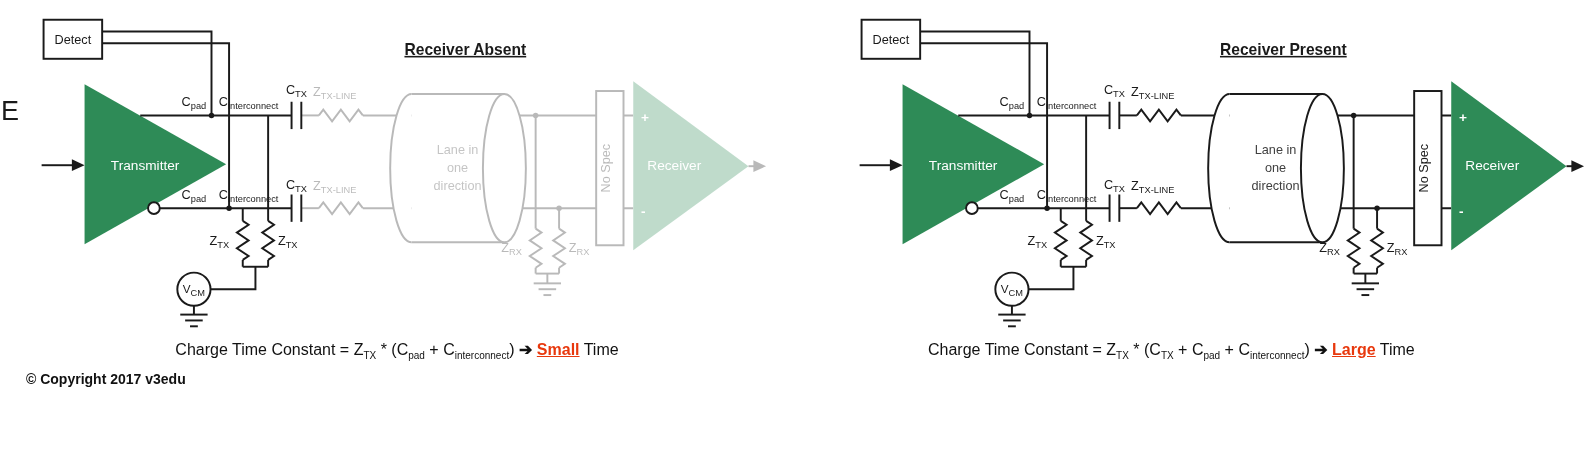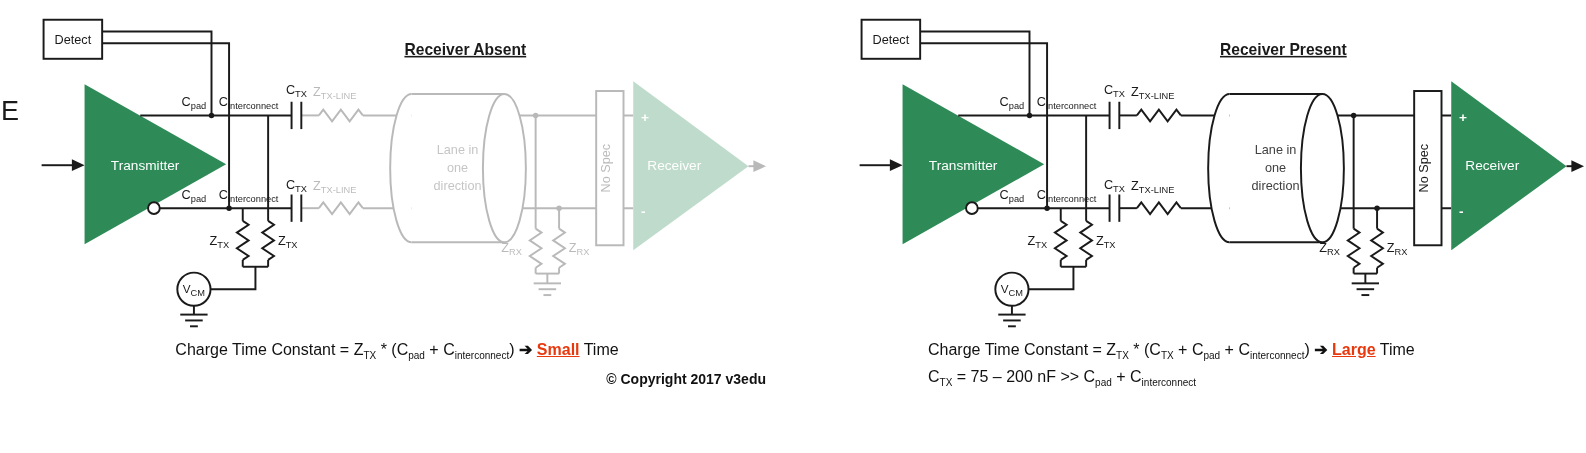--- a/index.html
+++ b/index.html
@@ -29,21 +29,21 @@
 
   
   .caption { font-size:16px; color:#111; white-space:nowrap; }
   .caption sub { font-size:10px; }
   .panel-absent .caption { text-align:center; }
   .panel-present .caption { padding-left:84px; margin-top:0; }
   .panel-present .caption + .caption { margin-top:7px; }
   .seg-normal { }
   .seg-highlight { color:var(--accent,#e8380d); font-weight:700; text-decoration:underline; }
   .seg-arrow { font-weight:700; }
-  .copyright { text-align:right; font-weight:700; font-size:14px; color:#111; margin-top:10px; padding-right:2px; }
+  .copyright { font-weight:700; font-size:14px; color:#111; margin-top:10px; padding-right:2px; }
 </style>
 </head>
 <body>
 
 <div class="edge-fragment">E</div>
 
 <div class="panels">
 
   <section class="panel panel-absent">
     <svg width="742" height="332" viewBox="0 0 760 340">
@@ -269,16 +269,15 @@
         <text class="pm" x="630" y="117" text-anchor="start">+</text>
         <text class="pm" x="630" y="213" text-anchor="start">-</text>
         <line class="wire" x1="740" y1="162" x2="746" y2="162"></line>
         <polygon class="blk" points="758,162 745,156 745,168"></polygon>
       </g>
 
       <text class="title" x="450" y="48" text-anchor="middle">Receiver Present</text>
     </svg>
 
     <div class="caption"><span class="seg-normal">Charge Time Constant = Z</span><sub class="seg-sub">TX</sub><span class="seg-normal"> * (C</span><sub class="seg-sub">TX</sub><span class="seg-normal"> + C</span><sub class="seg-sub">pad</sub><span class="seg-normal"> + C</span><sub class="seg-sub">interconnect</sub><span class="seg-normal">) </span><span class="seg-arrow">➔</span><span class="seg-normal"> </span><span class="seg-highlight">Large</span><span class="seg-normal"> Time</span></div>
-    <div class="caption"><span class="seg-normal">C</span><sub class="seg-sub">TX</sub><span class="seg-normal"> = 75 – 200 nF &gt;&gt; C</span><sub class="seg-sub">pad</sub><span class="seg-normal"> + C</span><sub class="seg-sub">interconnect</sub></div>
   </section>
 
 </div>
 
 </body></html>

